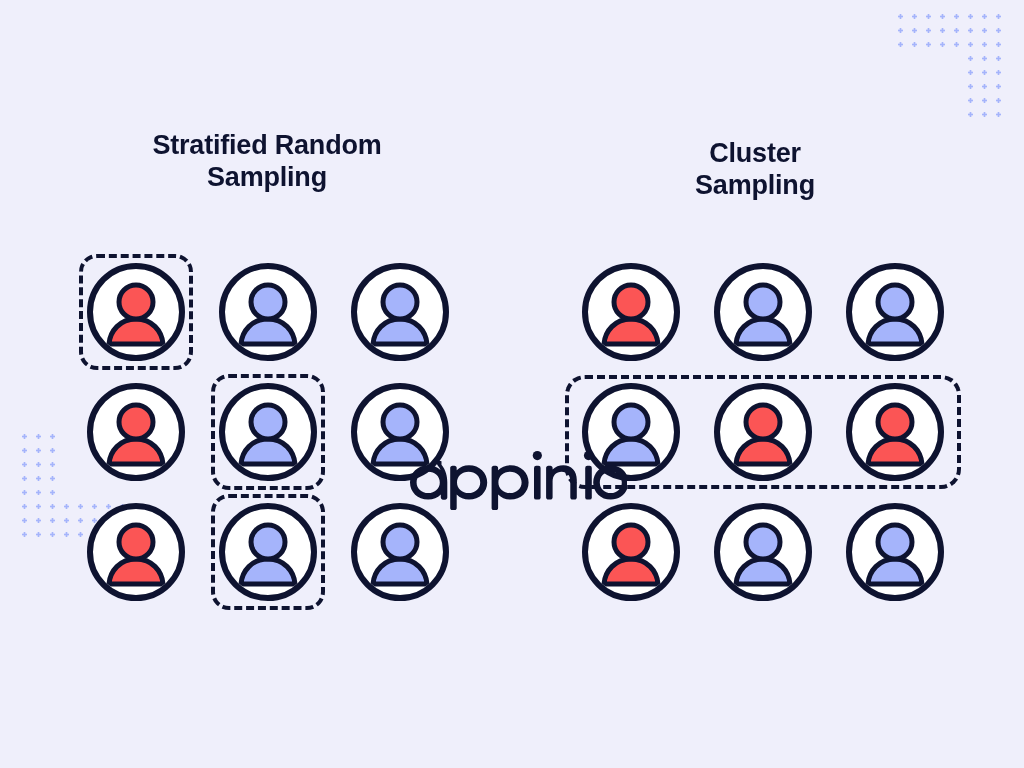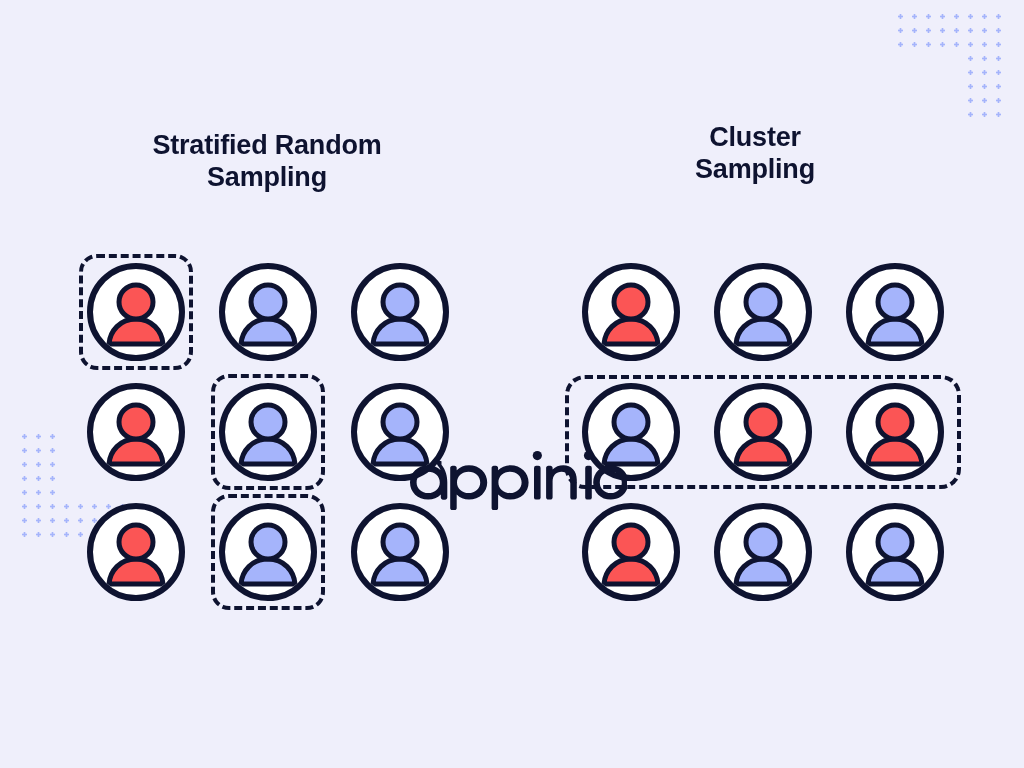--- a/index.html
+++ b/index.html
@@ -36,21 +36,21 @@
     position: absolute;
     text-align: center;
     color: #0E1330;
     font-weight: bold;
     font-size: 27px;
     line-height: 1.18;
     letter-spacing: -0.2px;
     white-space: pre-line;
   }
   .title-left  { left: 92px;  top: 130px; width: 350px; }
-  .title-right { left: 580px; top: 122px; width: 350px; }
+  .title-right { left: 580px; top: 138px; width: 350px; }
 
   
   .grid {
     position: absolute;
     display: grid;
     grid-template-columns: repeat(3, 132px);
     grid-template-rows: repeat(3, 120px);
   }
   .grid-left  { left: 70px;  top: 252px; }
   .grid-right { left: 565px; top: 252px; }

